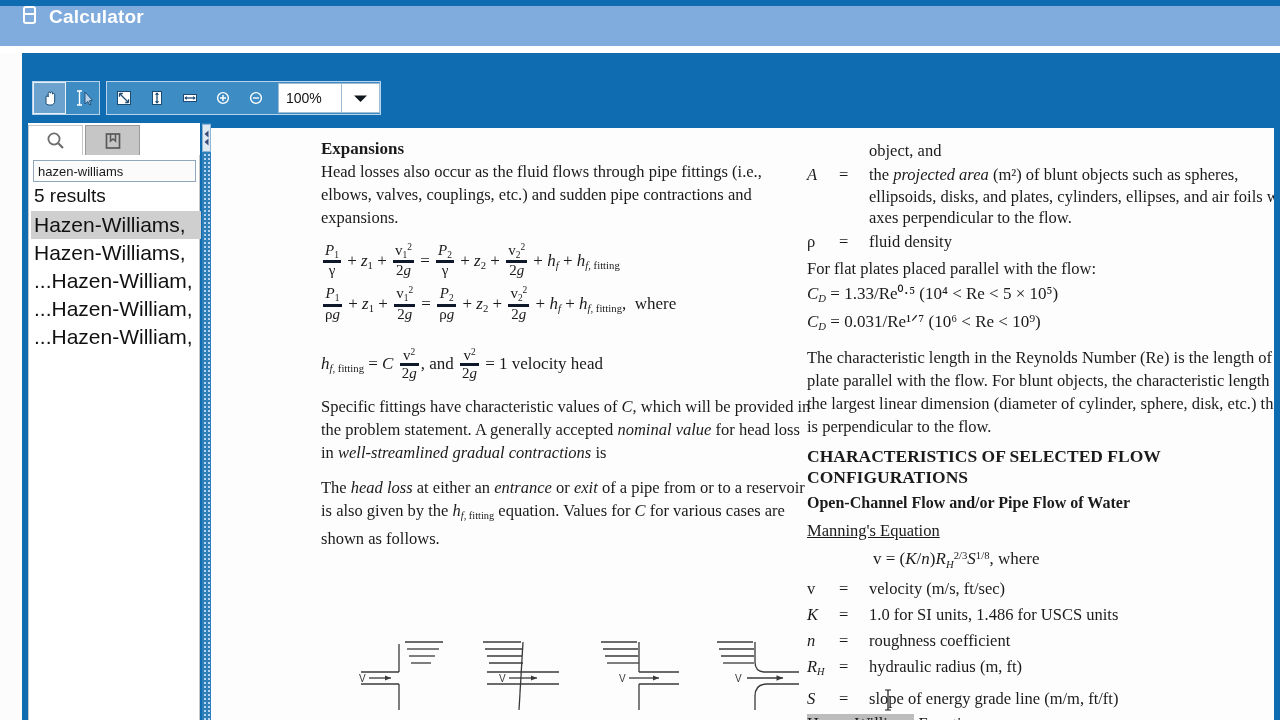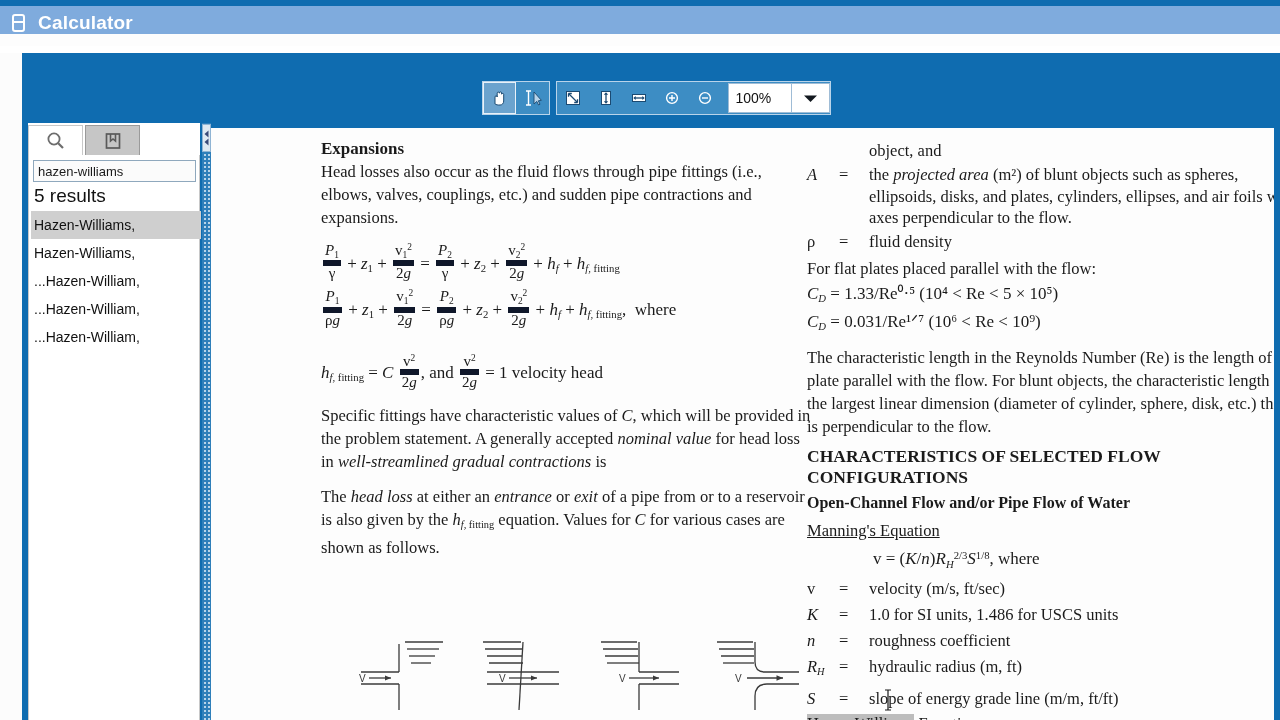--- a/index.html
+++ b/index.html
@@ -5,38 +5,38 @@
   html,body{margin:0;padding:0;}
   body{
     width:1280px;height:720px;overflow:hidden;
     background:#ffffff;
     font-family:"Liberation Sans", sans-serif;
   }
   .app{position:relative;width:1280px;height:720px;overflow:hidden;background:#fdfdfd;}
 
   
   .topstrip{position:absolute;left:0;top:0;width:1280px;height:6px;background:#0f6cb0;}
-  .titlebar{position:absolute;left:0;top:6px;width:1280px;height:28px;background:#7fabdd;
-            display:flex;align-items:flex-end;padding-left:12px;box-sizing:border-box;}
+  .titlebar{position:absolute;left:0;top:6px;width:1280px;height:40px;background:#7fabdd;
+            display:flex;align-items:flex-start;padding-left:23px;box-sizing:border-box;}
   .titlebar .tb-icon{width:17px;height:20px;position:relative;margin-right:9px;}
   .titlebar .tb-icon .outer{position:absolute;left:0;top:0;width:13px;height:18px;
             border:2px solid #ffffff;border-radius:3px;box-sizing:border-box;}
   .titlebar .tb-icon .bar{position:absolute;left:0;top:7px;width:13px;height:2px;background:#ffffff;}
   .titlebar .tb-title{color:#ffffff;font-size:19px;font-weight:bold;letter-spacing:.2px;}
 
   .titlegap{position:absolute;left:0;top:46px;width:1280px;height:7px;background:#ffffff;}
 
   
   .win{position:absolute;left:0;top:53px;width:1280px;height:667px;background:#fcfcfc;}
   .winborder{position:absolute;left:22px;top:0px;width:1258px;height:667px;
              background:#0f6cb0;}
 
   
   .toolbar{position:absolute;left:22px;top:22px;width:1258px;height:46px;background:#0f6cb0;
-           display:flex;align-items:center;justify-content:center;}
+           display:flex;align-items:center;}
   .tgroup{display:flex;align-items:center;height:34px;background:#3d8dc4;
           border:1px solid #b9d4ea;box-sizing:border-box;margin-left:6px;}
   .tgroup.g1{margin-left:10px;}
   .tbtn{width:33px;height:32px;display:flex;align-items:center;justify-content:center;
         box-sizing:border-box;position:relative;}
   .tbtn.active{background:#6ba3ce;border:1px solid #e8f1f9;}
   .tbtn svg{display:block;}
   .zoomwrap{display:flex;align-items:center;height:30px;margin-left:6px;
             border:1px solid #9fbcd6;background:#ffffff;box-sizing:border-box;}
   .zoomval{width:62px;height:28px;line-height:28px;padding-left:7px;font-size:14px;color:#111;
@@ -54,21 +54,21 @@
 
   .panelbody{position:absolute;left:0;top:32px;width:172px;height:618px;background:#ffffff;
              border:1px solid #c8c8c8;border-top:none;box-sizing:border-box;}
   .searchbox{position:absolute;left:4px;top:5px;width:163px;height:22px;background:#fbfbfb;
              border:1px solid #8fa8bd;box-sizing:border-box;display:flex;align-items:center;}
   .searchbox input{flex:1;border:none;outline:none;background:transparent;font-size:13px;
              color:#1b1b1b;padding-left:4px;font-family:"Liberation Sans",sans-serif;}
   .searchbox .sicon{width:20px;display:flex;align-items:center;justify-content:center;}
   .resultcount{position:absolute;left:5px;top:30px;font-size:19px;color:#111;}
   .results{position:absolute;left:2px;top:56px;width:170px;}
-  .result{height:28px;line-height:28px;font-size:14px;color:#111;white-space:nowrap;
+  .result{height:28px;line-height:28px;font-size:21px;color:#111;white-space:nowrap;
           overflow:hidden;padding-left:3px;box-sizing:border-box;}
   .result.sel{background:#cfcfcf;}
 
   
   .splitter{position:absolute;left:202px;top:70px;width:9px;height:650px;background:#2f7fba;}
   .splitdots{position:absolute;left:1px;top:30px;width:7px;height:618px;
     background-image:radial-gradient(#cfe3f3 0.8px, transparent 0.9px);
     background-size:4px 4px;opacity:.85;}
   .splitcollapse{position:absolute;left:0px;top:1px;width:9px;height:28px;background:#dfe9f2;
                  border:1px solid #8fb4d4;box-sizing:border-box;
@@ -92,21 +92,21 @@
   .h-big{font-weight:bold;font-size:17.5px;line-height:21px;margin:8px 0 0 0;}
   .h-sub{font-weight:bold;font-size:16px;line-height:21px;margin:4px 0 0 0;}
   .h-uline{font-size:16.5px;line-height:21px;margin:7px 0 0 0;text-decoration:underline;}
   .p{font-size:16.5px;line-height:23px;margin:0;}
   .p.sp{margin-top:12px;}
   .eq{font-family:"Liberation Serif",serif;font-size:17px;line-height:30px;margin:0;}
   sub{font-size:.63em;vertical-align:-.3em;}
   sup{font-size:.63em;vertical-align:.5em;}
   .frac{display:inline-block;vertical-align:-0.55em;text-align:center;line-height:1.02;
         margin:0 2px;}
-  .frac .num{display:block;border-bottom:6px solid #0f172a;padding:0 2px;font-size:15px;}
+  .frac .num{display:block;border-bottom:3px solid #0f172a;padding:0 2px;font-size:15px;}
   .frac .den{display:block;padding:0 2px;font-size:15px;}
   .deflist{margin:0;}
   .defrow{display:flex;font-size:16.5px;line-height:26px;}
   .defrow .sym{width:32px;flex:none;font-style:italic;}
   .defrow .eqs{width:30px;flex:none;}
   .defrow .txt{flex:1;}
   .indent{padding-left:66px;}
   .hl{background:#bdbdbd;}
 
   

